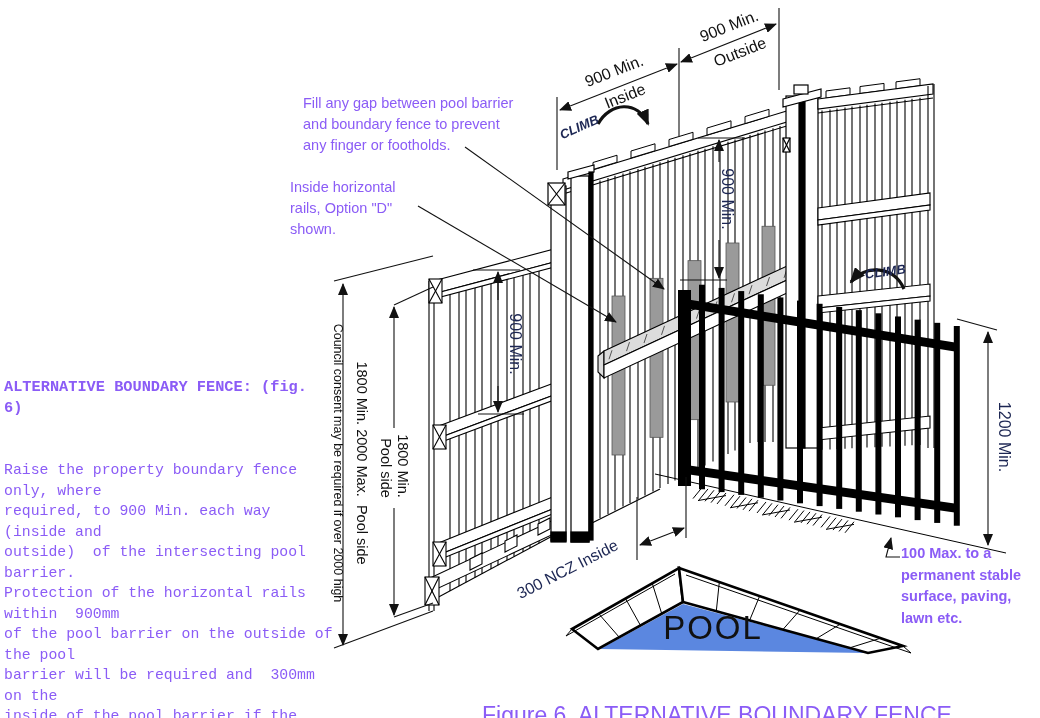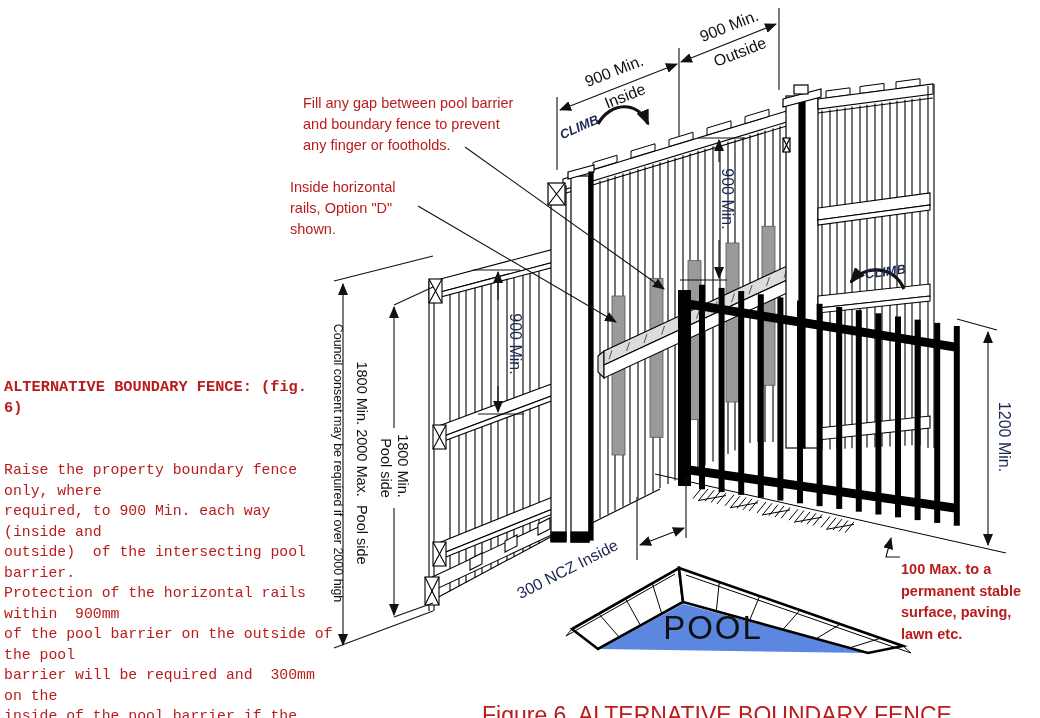--- a/index.html
+++ b/index.html
@@ -3,26 +3,26 @@
 <meta charset="utf-8">
 <style>
   :root{
     --pool-water:#5b87e0; --batten-gray:#9a9a9a; --rail-gray:#dcdcdc;
     --dim-text:#1c2653; --line:#000000;
   }
   html,body{margin:0;padding:0;background:#fff;}
   .stage{position:relative;width:1040px;height:718px;background:#fff;overflow:hidden;
          font-family:"Liberation Sans","DejaVu Sans",sans-serif;color:#000;}
   .art{position:absolute;left:0;top:0;}
-  .txt{position:absolute;white-space:pre-wrap;color:#b91c1c;}
+  .txt{position:absolute;white-space:pre-wrap;color:#8b5cf6;}
   .note{left:4px;top:336px;width:330px;font-size:14.8px;line-height:20.5px;font-family:Liberation Mono, monospace;}
   .note .t{font-weight:bold;font-size:15.3px;margin-bottom:1px;}
   .fillgap{left:303px;top:93px;font-size:14.5px;line-height:21px;}
   .protect{left:290px;top:177px;font-size:14.5px;line-height:21px;}
-  .ground{left:901px;top:543px;font-size:14.5px;line-height:21.5px;font-weight:bold;margin-top:16px;}
+  .ground{left:901px;top:543px;font-size:14.5px;line-height:21.5px;font-weight:bold;}
   .cap{left:482px;top:650px;font-size:23px;line-height:26px;}
   svg text{font-family:"Liberation Sans","DejaVu Sans",sans-serif;}
   .dimtxt{fill:#111;font-size:16px;}
   .dimnavy{fill:var(--dim-text);font-size:16px;}
   .climb{fill:var(--dim-text);font-size:13px;font-weight:bold;font-style:italic;}
   .lcol1{fill:#111;font-size:12.5px;}
   .lcol2{fill:#111;font-size:14.5px;}
   .pooltxt{fill:#111;font-size:33px;letter-spacing:2px;}
 </style>
 </head>

